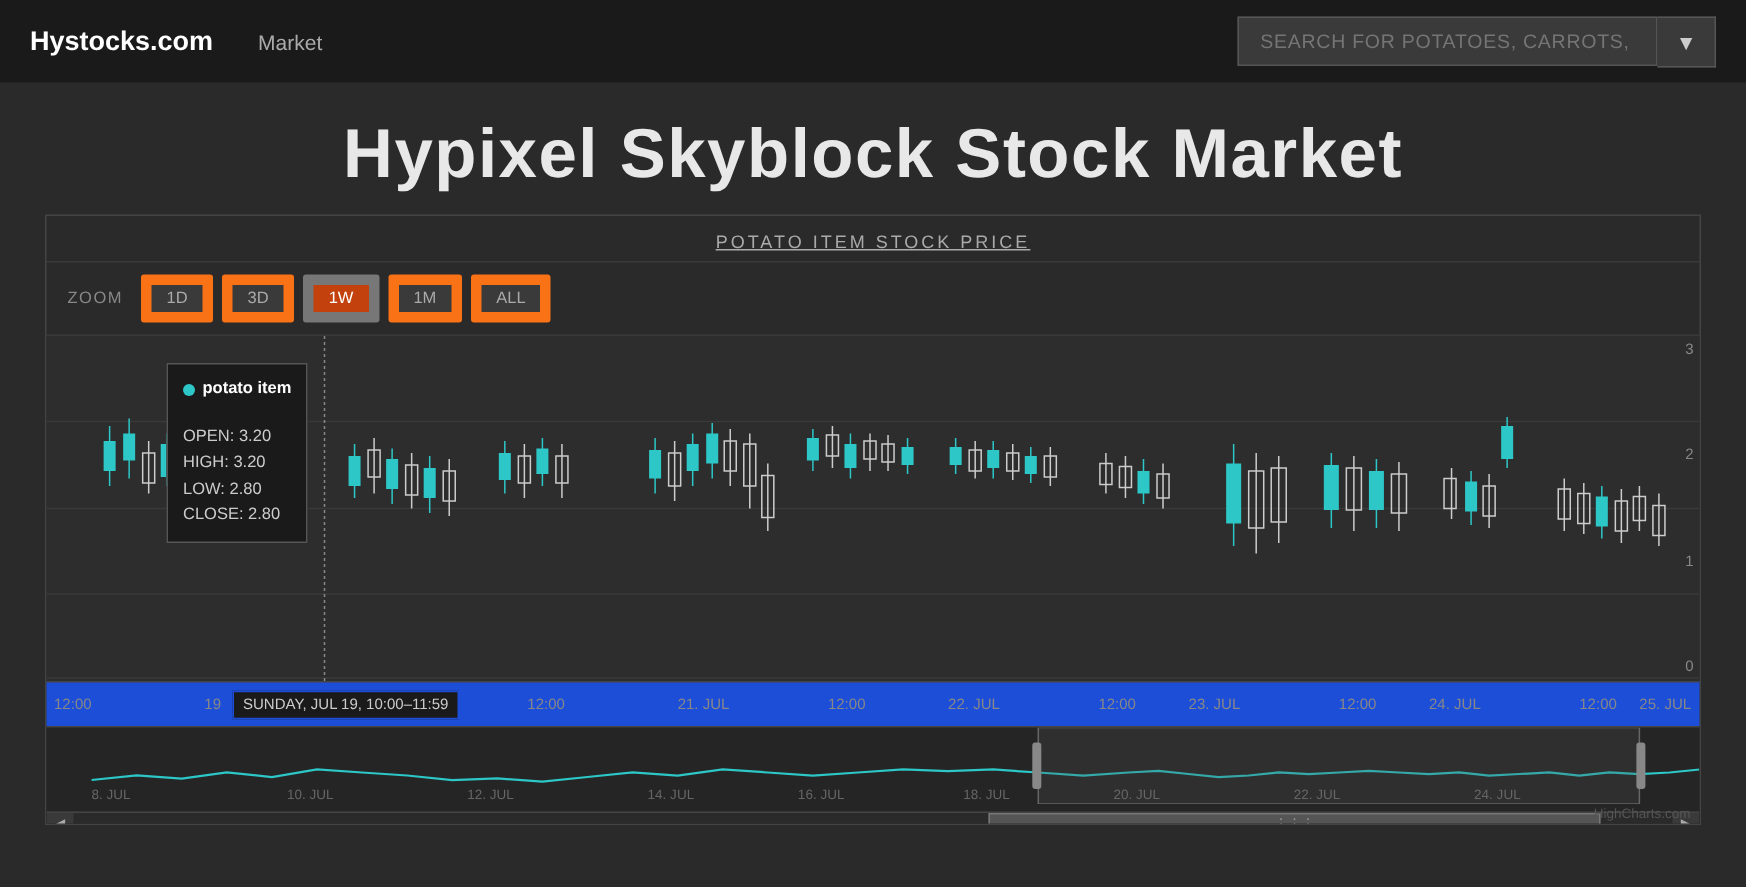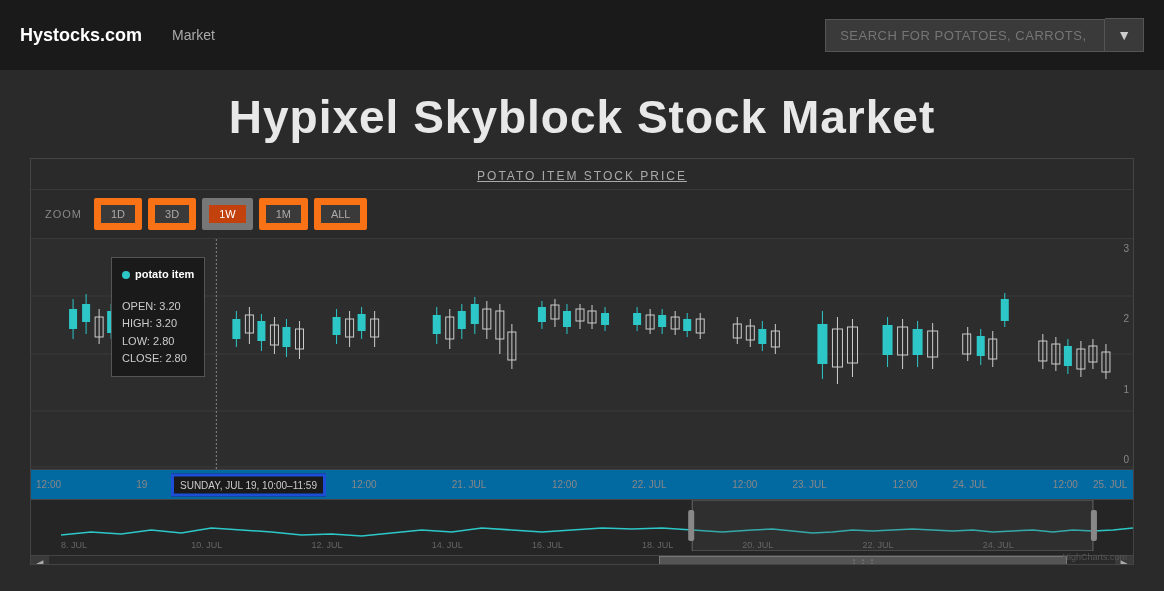--- a/index.html
+++ b/index.html
@@ -8,21 +8,21 @@
       color: #ccc;
       font-family: Arial, sans-serif;
       width: 1164px;
       height: 591px;
       overflow: hidden;
     }
 
     
     nav {
       background: #1a1a1a;
-      height: 70px;
+      height: 55px;
       display: flex;
       align-items: center;
       padding: 0 20px;
       justify-content: space-between;
     }
     .nav-left {
       display: flex;
       align-items: center;
       gap: 30px;
     }
@@ -158,36 +158,36 @@
     .tooltip-dot {
       width: 8px;
       height: 8px;
       background: #2dc7c7;
       border-radius: 50%;
     }
 
     
     .time-axis {
       height: 30px;
-      background: #0369a1;
+      background: #1d4ed8;
       border-top: 1px solid #444;
       position: relative;
       display: flex;
       align-items: center;
     }
 
     .time-crosshair {
       position: absolute;
       background: #1a1a1a;
-      border: 3px solid #1d4ed8;
+      border: 1px solid #1d4ed8;
       color: #ccc;
       font-size: 10px;
       padding: 3px 6px;
       white-space: nowrap;
-      left: 140px;
+      left: 124px;
       top: 50%;
       transform: translateY(-50%);
     }
 
     
     .mini-chart-area {
       height: 65px;
       background: #252525;
       position: relative;
       border-top: 1px solid #444;

